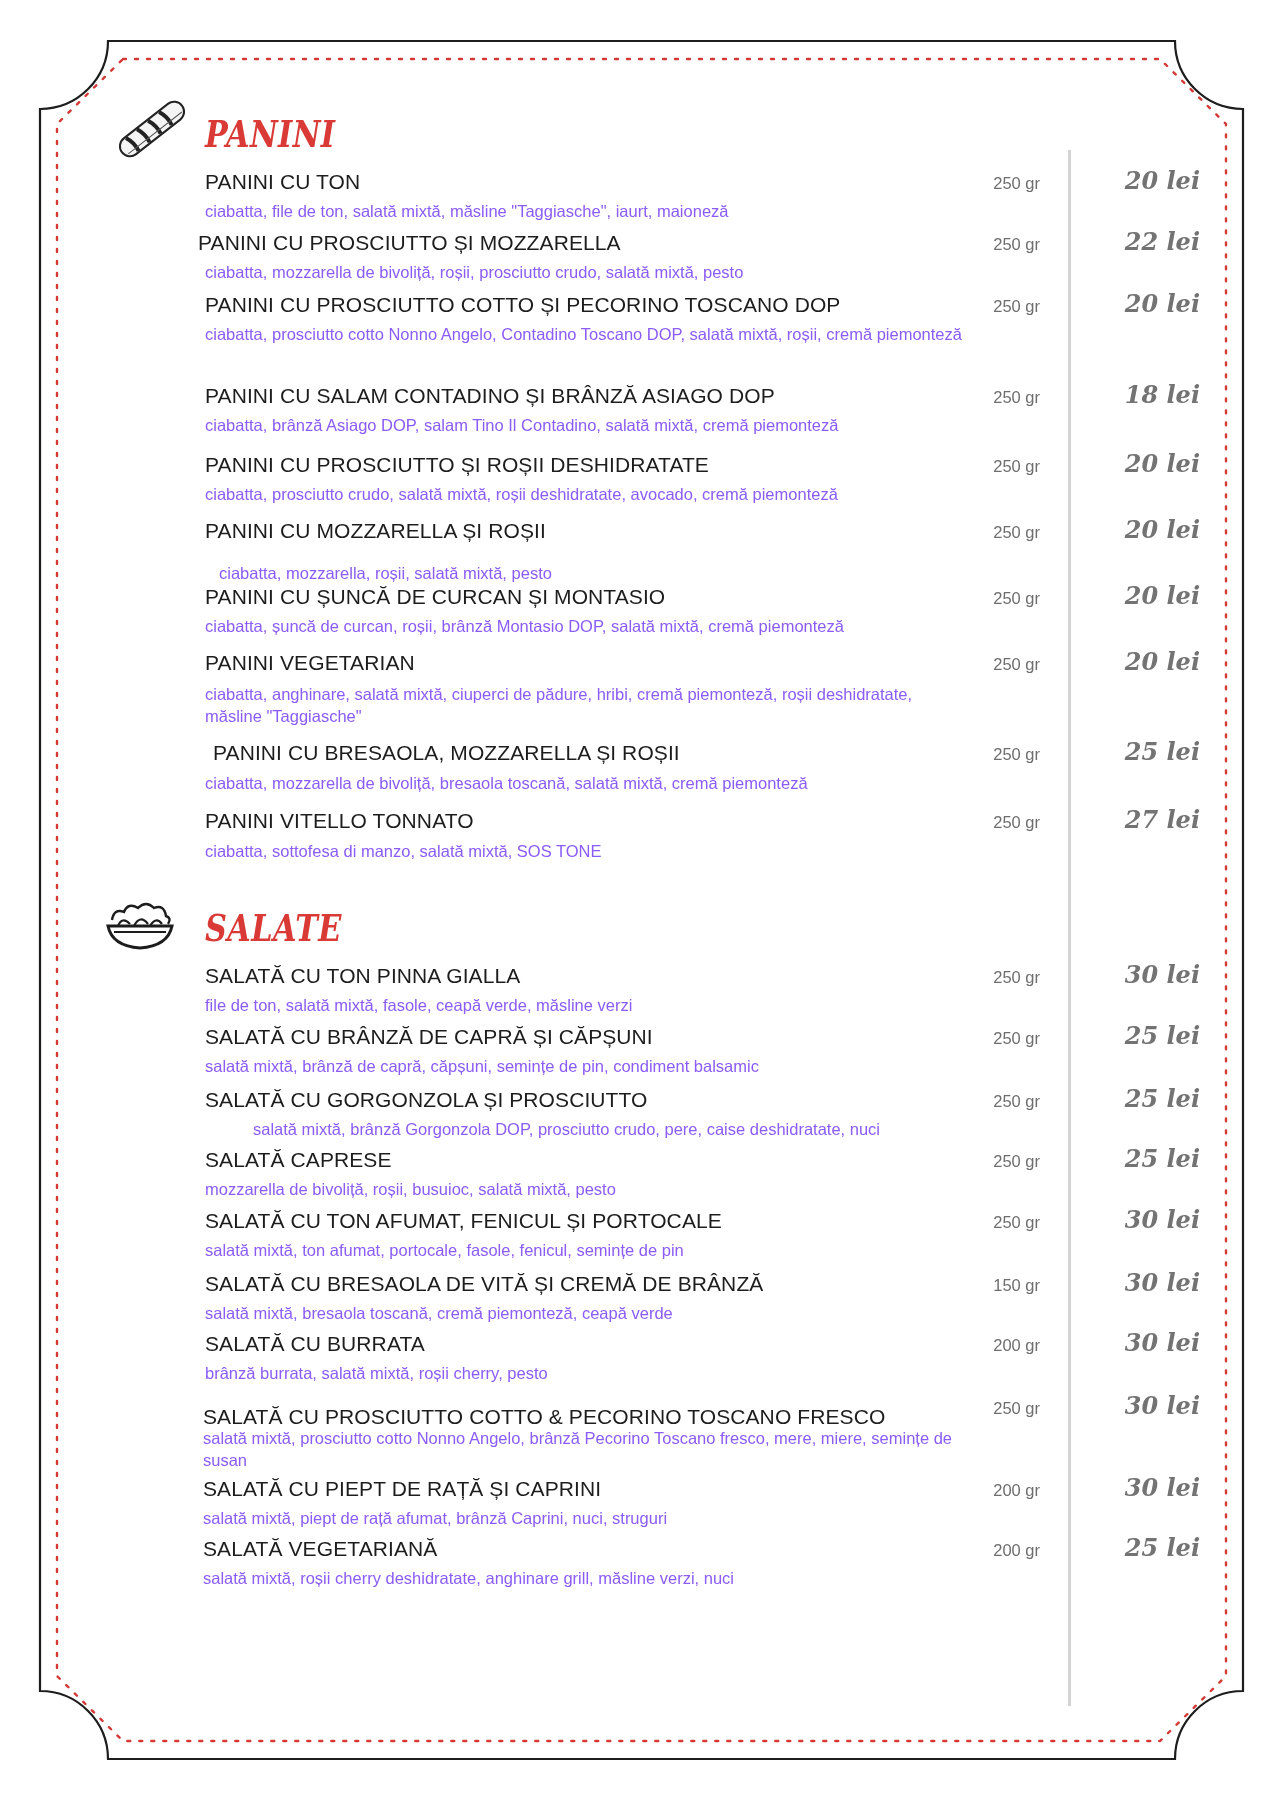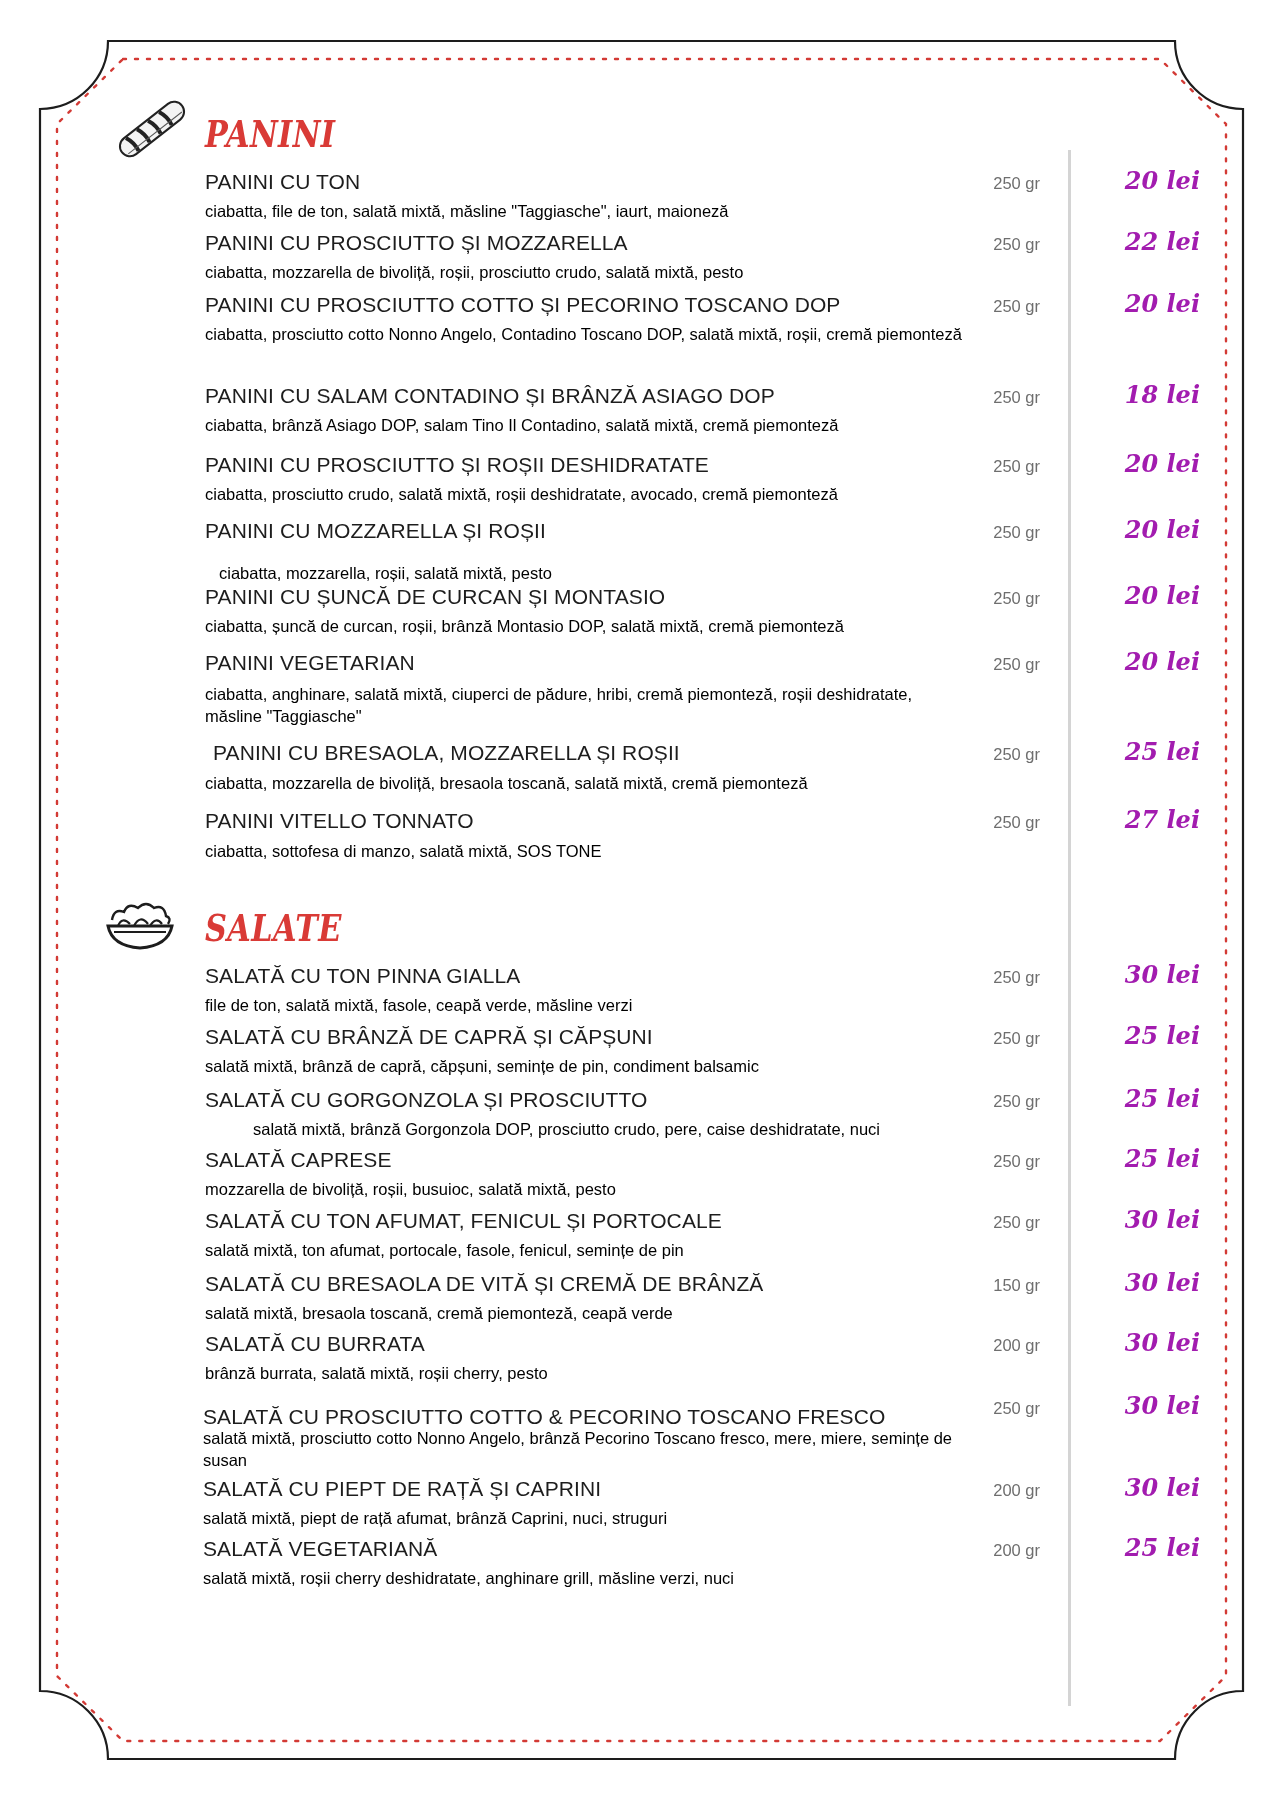--- a/index.html
+++ b/index.html
@@ -12,30 +12,30 @@
     position: absolute; font-family: "DejaVu Serif", serif; font-style: italic; font-weight: bold;
     color: #d93a36; font-size: 37px; letter-spacing: 0.5px; transform: scaleX(0.82); transform-origin: left center;
   }
 
   .item { position: absolute; left: 0; width: 1283px; }
   .item-name {
     position: absolute; font-family: "Liberation Sans", sans-serif; font-size: 21px; color: #1d1d1d;
     white-space: nowrap; letter-spacing: 0.1px;
   }
   .item-desc {
-    position: absolute; font-family: "Liberation Sans", sans-serif; font-size: 16.5px; color: #000000;
+    position: absolute; font-family: "Liberation Sans", sans-serif; font-size: 16.5px; color: #8b5cf6;
     line-height: 22px; width: 760px;
   }
   .item-weight {
     position: absolute; left: 960px; width: 80px; text-align: right; font-family: "Liberation Sans", sans-serif;
     font-size: 16.5px; color: #6e6e6e; white-space: nowrap;
   }
   .item-price {
     position: absolute; left: 1100px; width: 100px; text-align: right; font-family: "DejaVu Serif", serif;
-    font-style: italic; font-weight: bold; font-size: 24px; color: #a21caf; white-space: nowrap;
+    font-style: italic; font-weight: bold; font-size: 24px; color: #737373; white-space: nowrap;
   }
 </style>
 </head>
 <body>
 
 <svg class="frame-svg" viewBox="0 0 1283 1800" xmlns="http://www.w3.org/2000/svg">
   <path d="M108 41 H1175 A68 68 0 0 0 1243 109 V1691 A68 68 0 0 0 1175 1759 H108 A68 68 0 0 0 40 1691 V109 A68 68 0 0 0 108 41 Z" fill="none" stroke="#1d1d1d" stroke-width="2.2"></path>
   <path d="M123 59 H1160 L1226 124 V1676 L1160 1741 H123 L57 1676 V124 Z" fill="none" stroke="#d33a35" stroke-width="2.4" stroke-dasharray="3 9" stroke-linecap="round"></path>
 </svg>
 
@@ -54,21 +54,21 @@
 <div class="section-title" style="left:205px; top:112px;">PANINI</div>
 
 <div id="panini-items">
     <div class="item">
       <div class="item-name" style="left:205px; top:170px;">PANINI CU TON</div>
       <div class="item-desc" style="left:205px; top:200px;">ciabatta, file de ton, salată mixtă, măsline "Taggiasche", iaurt, maioneză</div>
       <div class="item-weight" style="top:174px;">250 gr</div>
       <div class="item-price" style="top:166px;">20 lei</div>
     </div>
     <div class="item">
-      <div class="item-name" style="left:205px; top:231px;">PANINI CU PROSCIUTTO ȘI MOZZARELLA</div>
+      <div class="item-name" style="left:198px; top:231px;">PANINI CU PROSCIUTTO ȘI MOZZARELLA</div>
       <div class="item-desc" style="left:205px; top:261px;">ciabatta, mozzarella de bivoliță, roșii, prosciutto crudo, salată mixtă, pesto</div>
       <div class="item-weight" style="top:235px;">250 gr</div>
       <div class="item-price" style="top:227px;">22 lei</div>
     </div>
     <div class="item">
       <div class="item-name" style="left:205px; top:293px;">PANINI CU PROSCIUTTO COTTO ȘI PECORINO TOSCANO DOP</div>
       <div class="item-desc" style="left:205px; top:323px;">ciabatta, prosciutto cotto Nonno Angelo, Contadino Toscano DOP, salată mixtă, roșii, cremă piemonteză</div>
       <div class="item-weight" style="top:297px;">250 gr</div>
       <div class="item-price" style="top:289px;">20 lei</div>
     </div>

